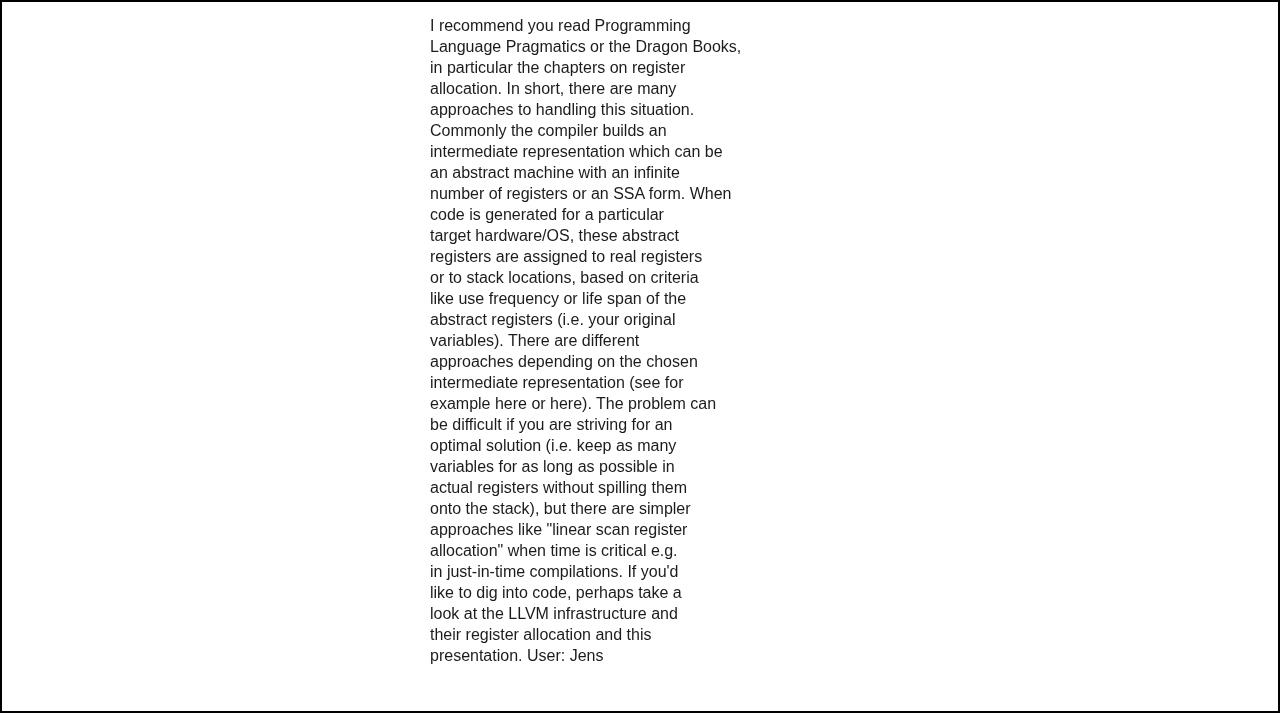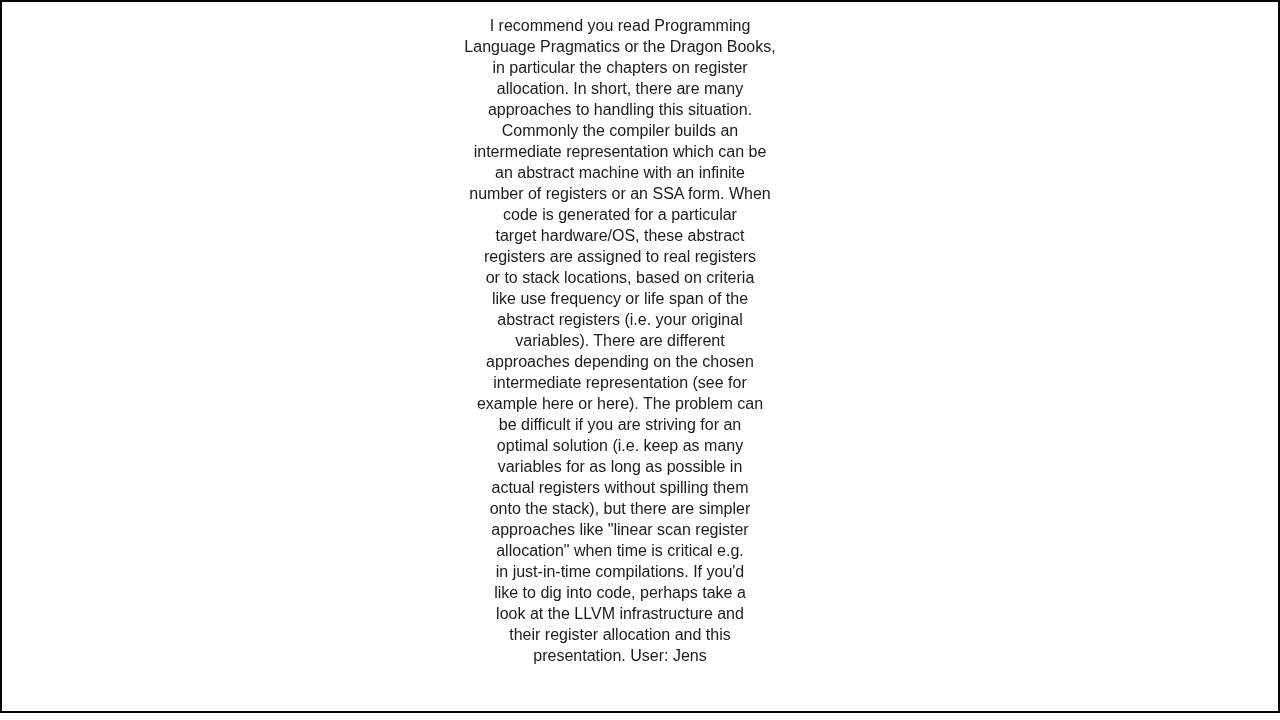--- a/index.html
+++ b/index.html
@@ -19,21 +19,20 @@
     width: 1280px;
     height: 713px;
     border: 2px solid #000000;
     background: #ffffff;
   }
   .main-text {
     position: absolute;
     left: 428px;
     top: 13px;
     width: 380px;
-    text-align: center;
     color: #1c1c1c;
     font-size: 16px;
     line-height: 21px;
     white-space: pre-line;
   }
 </style>
 </head>
 <body>
 
 <div class="page-frame">

